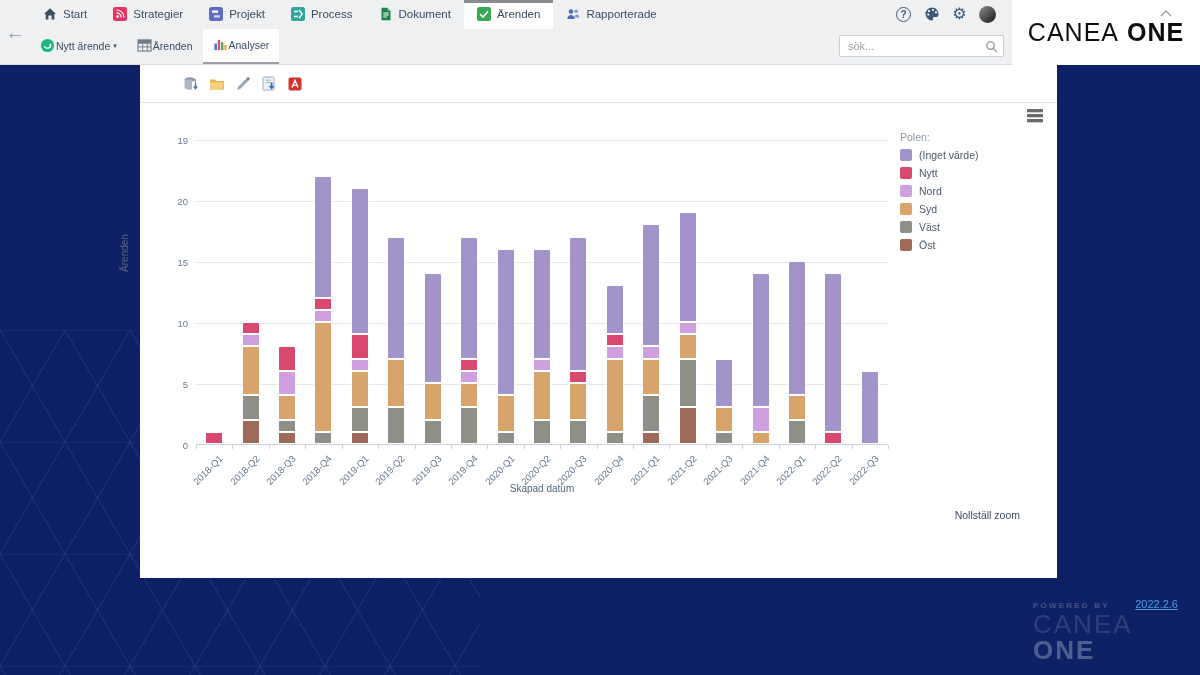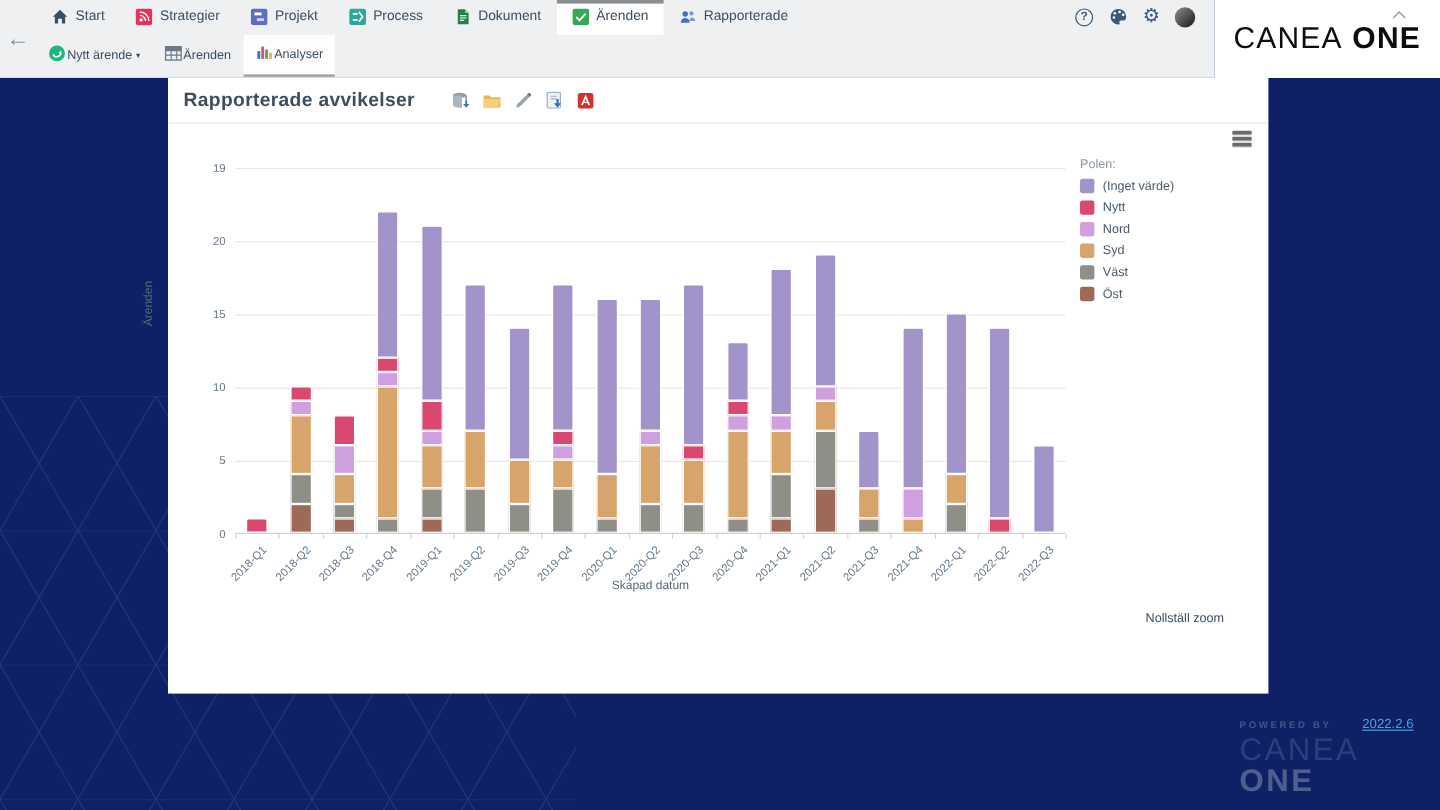--- a/index.html
+++ b/index.html
@@ -225,37 +225,45 @@
               <svg viewBox="0 0 16 14" width="15" height="13">
                   <rect x="1.5" y="6" width="2.6" height="7" fill="#4472c4"></rect>
                   <rect x="5" y="2" width="2.6" height="11" fill="#d9536f"></rect>
                   <rect x="8.5" y="4.5" width="2.6" height="8.5" fill="#58a85c"></rect>
                   <rect x="12" y="7.5" width="2.6" height="5.5" fill="#f0ad4e"></rect>
                 </svg>
             </span>
             <span>Analyser</span>
           </button>
 
+          <div class="search-wrap">
+            <input class="search-input" type="text" placeholder="sök..." style="">
+            <span class="search-icon">
+              <svg viewBox="0 0 14 14" width="13" height="13">
+                  <circle cx="6" cy="6" r="4" fill="none" stroke="#8a97a5" stroke-width="1.4"></circle>
+                  <path d="M9 9.2 12.6 12.8" stroke="#8a97a5" stroke-width="1.4"></path>
+                </svg>
+            </span>
+          </div>
         </div>
       </div>
     </div>
 
     <div class="logo-area">
       <span class="collapse-chevron">
         <svg viewBox="0 0 12 7" width="12" height="7">
             <path d="M1 6 6 1 11 6" stroke="#9aa0a6" stroke-width="1.3" fill="none"></path>
           </svg>
       </span>
       <span class="logo-text"><span>CANEA</span>&nbsp;<b>ONE</b></span>
     </div>
   </header>
 
   <main class="panel">
     <div class="panel-header">
-      <h1 class="panel-title">Rapporterade avvikelser</h1>
       <div class="title-icons">
         <span class="ic">
           <svg viewBox="0 0 16 16">
               <ellipse cx="7" cy="3.5" rx="5.5" ry="2.2" fill="#8d9aa8"></ellipse>
               <path d="M1.5 3.5v8c0 1.2 2.5 2.2 5.5 2.2 .6 0 1.4-.1 2-.2V3.5z" fill="#aab6c2"></path>
               <path d="M12.5 3.5v4.6" stroke="#8d9aa8" stroke-width="1.4"></path>
               <path d="M12.5 13.8 9.9 10.6h5.2z" fill="#4472c4"></path>
               <path d="M12.5 8v3.2" stroke="#4472c4" stroke-width="1.6"></path>
             </svg>
         </span>

